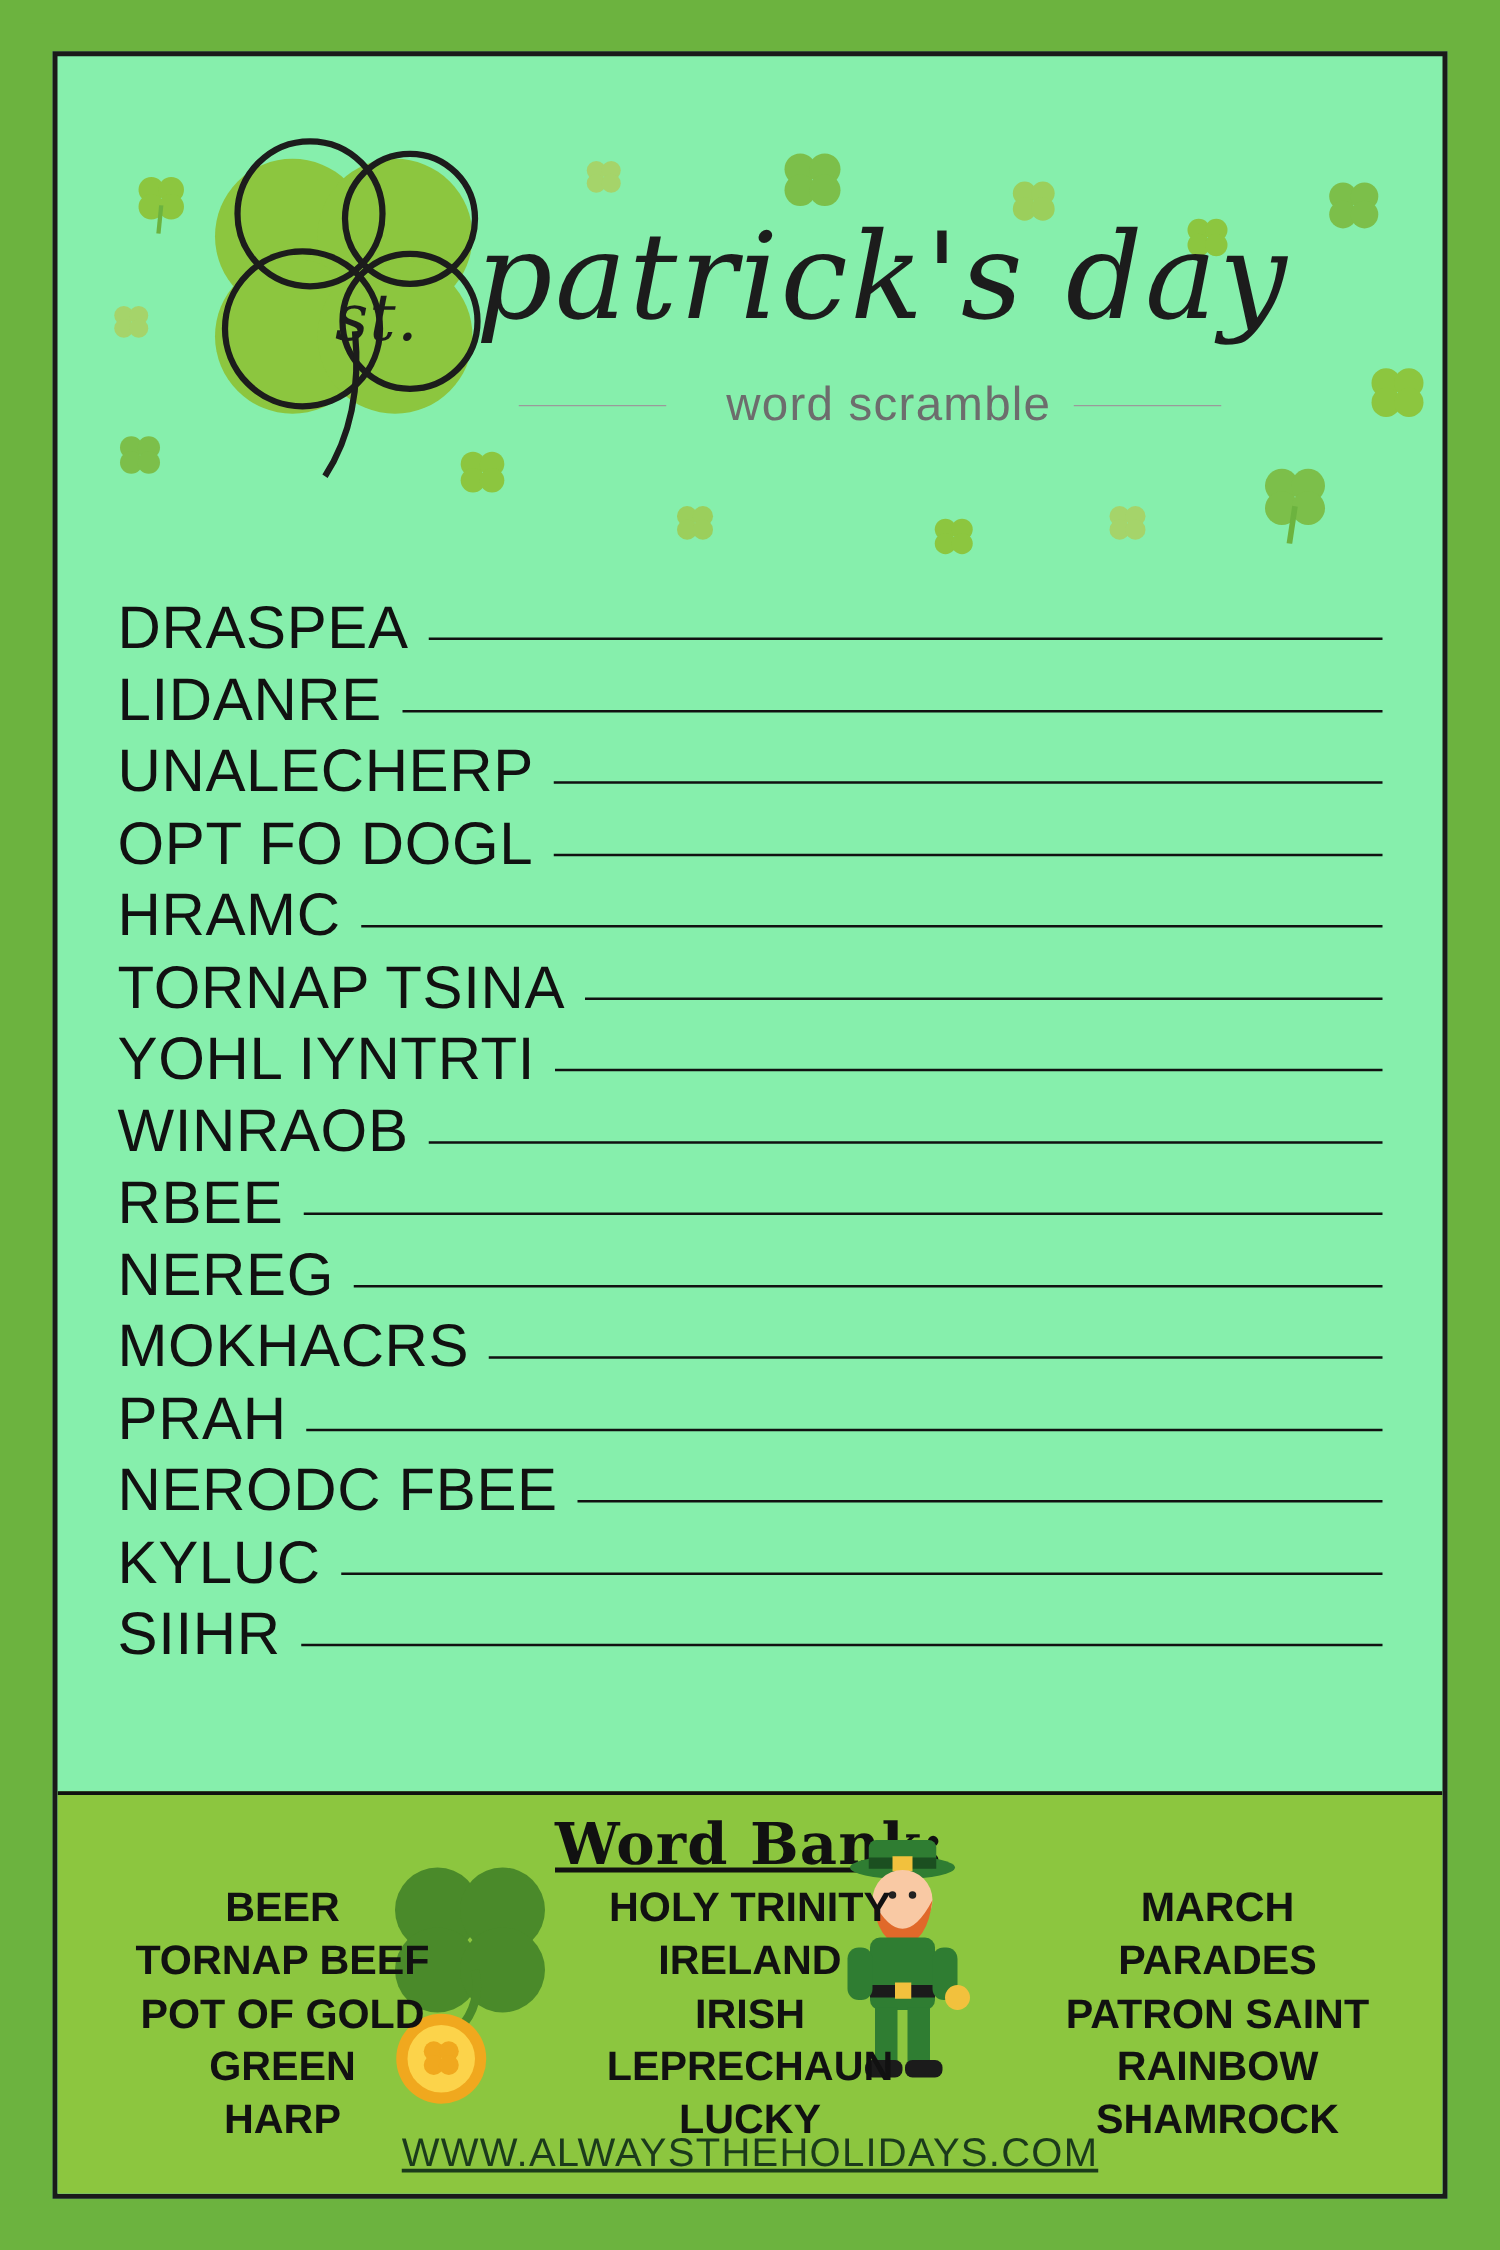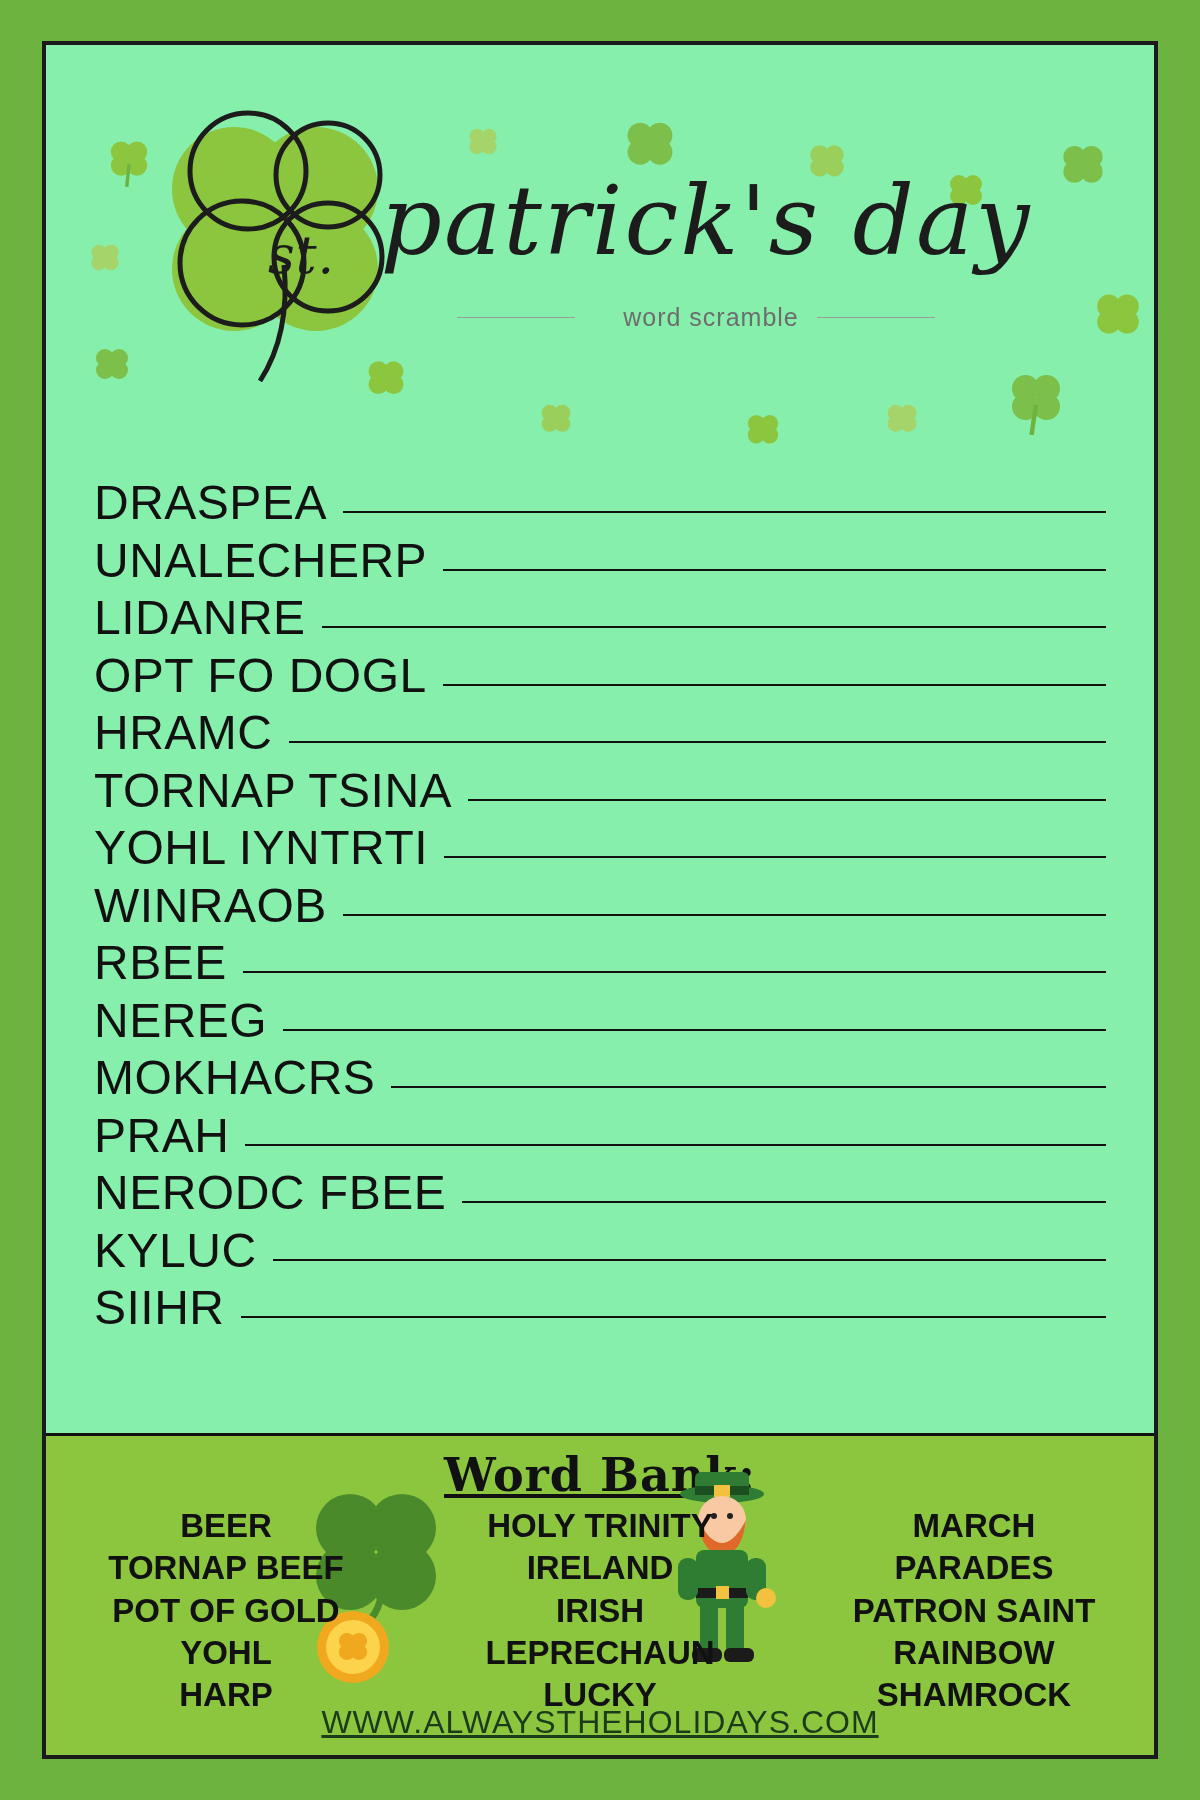--- a/index.html
+++ b/index.html
@@ -72,21 +72,21 @@
     gap: 18px;
     margin-top: 26px;
     margin-left: 60px;
   }
   .subtitle-row .rule {
     width: 118px;
     height: 1px;
     background: #9a9a9a;
   }
   .subtitle {
-    font-size: 25px;
+    font-size: 38px;
     color: #6d6d6d;
     letter-spacing: 1px;
     font-family: "Liberation Sans", sans-serif;
     margin-left: 30px;
   }
 
   .clover-deco { position: absolute; }
 
   
   .list {
@@ -329,25 +329,25 @@
         </div>
       </div>
     </div>
 
     <div class="list">
       <div class="row">
           <span class="word">DRASPEA</span>
           <span class="line"></span>
         </div>
       <div class="row">
+          <span class="word">LIDANRE</span>
+          <span class="line"></span>
+        </div>
+      <div class="row">
           <span class="word">UNALECHERP</span>
-          <span class="line"></span>
-        </div>
-      <div class="row">
-          <span class="word">LIDANRE</span>
           <span class="line"></span>
         </div>
       <div class="row">
           <span class="word">OPT FO DOGL</span>
           <span class="line"></span>
         </div>
       <div class="row">
           <span class="word">HRAMC</span>
           <span class="line"></span>
         </div>
@@ -436,21 +436,21 @@
         <rect x="64" y="134" width="18" height="46" fill="#2f7d32"></rect>
         <rect x="30" y="176" width="30" height="14" rx="6" fill="#1b1b1b"></rect>
         <rect x="62" y="176" width="30" height="14" rx="6" fill="#1b1b1b"></rect>
       </svg>
 
       <div class="bank-cols">
         <div class="bank-col left">
           <span class="bank-word">BEER</span>
           <span class="bank-word">TORNAP BEEF</span>
           <span class="bank-word">POT OF GOLD</span>
-          <span class="bank-word">YOHL</span>
+          <span class="bank-word">GREEN</span>
           <span class="bank-word">HARP</span>
         </div>
         <div class="bank-col mid">
           <span class="bank-word">HOLY TRINITY</span>
           <span class="bank-word">IRELAND</span>
           <span class="bank-word">IRISH</span>
           <span class="bank-word">LEPRECHAUN</span>
           <span class="bank-word">LUCKY</span>
         </div>
         <div class="bank-col right">

